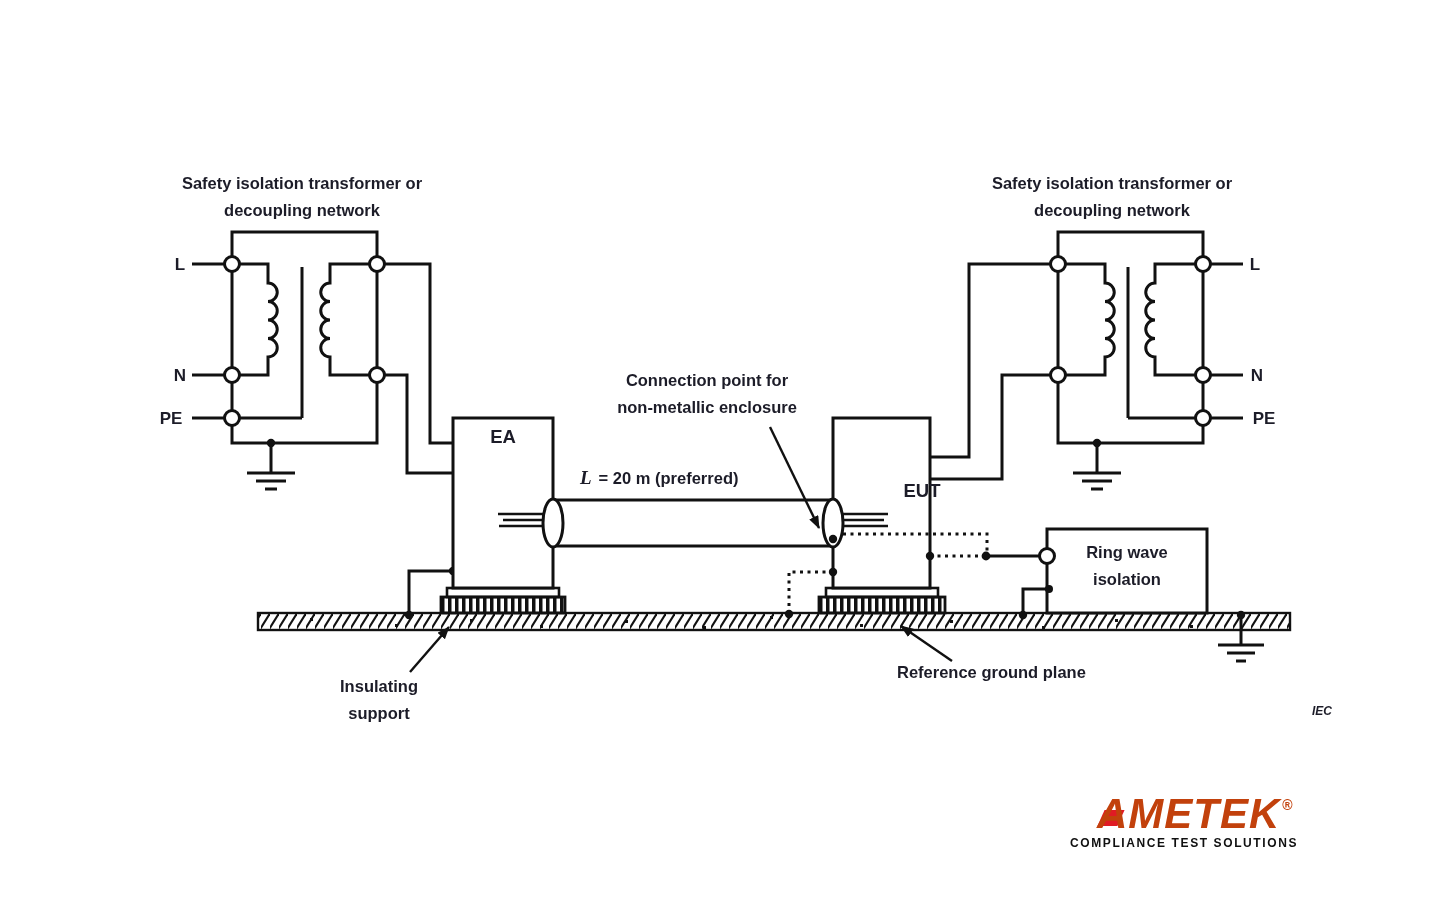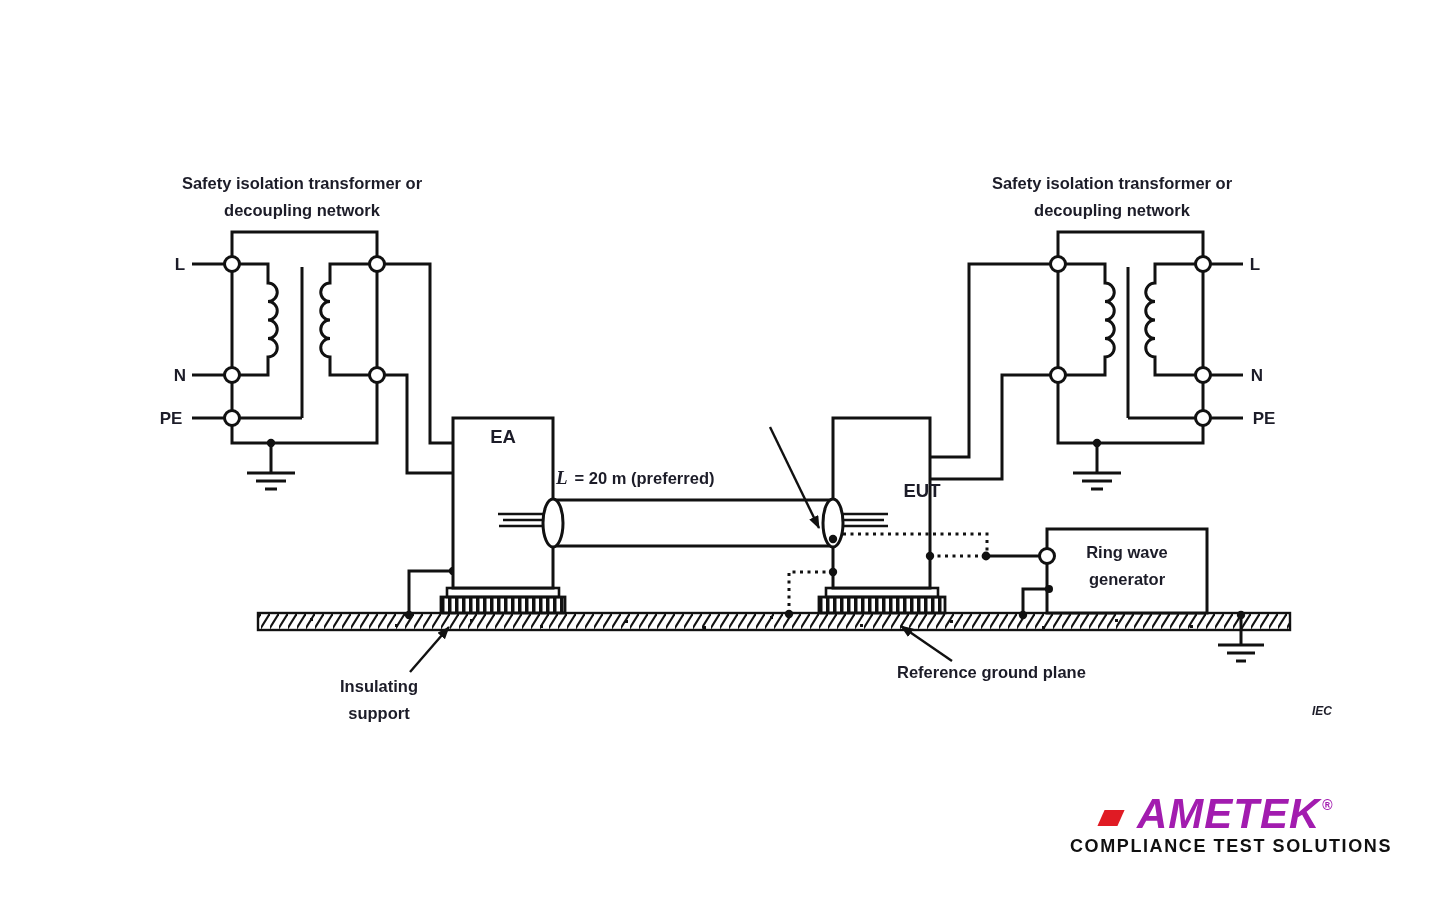--- a/index.html
+++ b/index.html
@@ -7,30 +7,30 @@
          font-family:"Liberation Sans",sans-serif;}
   svg{position:absolute;left:0;top:0;}
   .lbl{position:absolute;font-family:"Liberation Sans",sans-serif;font-weight:bold;
        font-size:16.5px;color:#1c1c28;white-space:pre-line;text-align:center;line-height:27px;}
   .c{transform:translate(-50%,-50%);}
   .tc{transform:translateX(-50%);}
   .lc{transform:translateY(-50%);text-align:left;}
   .la{text-align:left;line-height:25px;}
   .big{font-size:18.5px;line-height:20px;}
   .it{font-style:italic;}
-  .cablelen{font-size:16.5px;}
+  .cablelen{font-size:16.5px;margin-left:24px;}
   .cablelen .sym{font-family:"Liberation Serif",serif;font-style:italic;font-weight:bold;font-size:19px;}
   .cablelen .rest{margin-left:7px;}
   .logo-red{position:absolute;left:1101px;top:810px;width:20px;height:16px;
             background:#e01b24;transform:skewX(-24deg);z-index:1;}
-  .logo-brand{position:absolute;left:1097px;top:783px;z-index:2;color:#a21caf;
-              font-weight:bold;font-style:italic;font-size:42px;letter-spacing:1px;line-height:44px;margin-left:40px;}
+  .logo-brand{position:absolute;left:1097px;top:783px;z-index:2;color:#c2410c;
+              font-weight:bold;font-style:italic;font-size:42px;letter-spacing:1px;line-height:44px;}
   .logo-brand sup{font-size:14px;font-style:normal;margin-left:2px;vertical-align:18px;}
   .logo-tagline{position:absolute;left:1070px;top:836px;z-index:2;color:#101010;
-                font-weight:bold;font-size:18px;letter-spacing:1.6px;white-space:nowrap;}
+                font-weight:bold;font-size:12px;letter-spacing:1.6px;white-space:nowrap;}
 </style>
 </head>
 <body>
 
 <div class="stage">
 
 <svg width="1440" height="900" viewBox="0 0 1440 900">
   <defs>
     <pattern id="hatch" patternUnits="userSpaceOnUse" width="9" height="17">
       <path d="M -2 19 L 11 -2" stroke="#111" stroke-width="2" fill="none"></path>
@@ -194,22 +194,24 @@
 <div class="lbl c" style="left:180px;top:375px;font-size:17px;">N</div>
 <div class="lbl c" style="left:171px;top:418px;font-size:17px;">PE</div>
 
 <div class="lbl c" style="left:1255px;top:264px;font-size:17px;">L</div>
 <div class="lbl c" style="left:1257px;top:375px;font-size:17px;">N</div>
 <div class="lbl c" style="left:1264px;top:418px;font-size:17px;">PE</div>
 
 <div class="lbl c big" style="left:503px;top:437px;">EA</div>
 <div class="lbl c big" style="left:881px;top:491px;margin-left:41px;">EUT</div>
 <div class="lbl c" style="left:1127px;top:566px;">Ring wave
-generator</div>
-
+isolation</div>
+
+<div class="lbl tc" style="left:707px;top:367px;">Connection point for
+non-metallic enclosure</div>
 
 <div class="lbl lc cablelen" style="left:556px;top:478px;"><span class="sym">L</span><span class="rest">= 20 m (preferred)</span></div>
 
 
 <div class="lbl lc" style="left:897px;top:672px;">Reference ground plane</div>
 
 <div class="lbl c" style="left:379px;top:700px;">Insulating
 support</div>
 
 <div class="lbl c it" style="left:1322px;top:711px;font-size:12px;">IEC</div>

